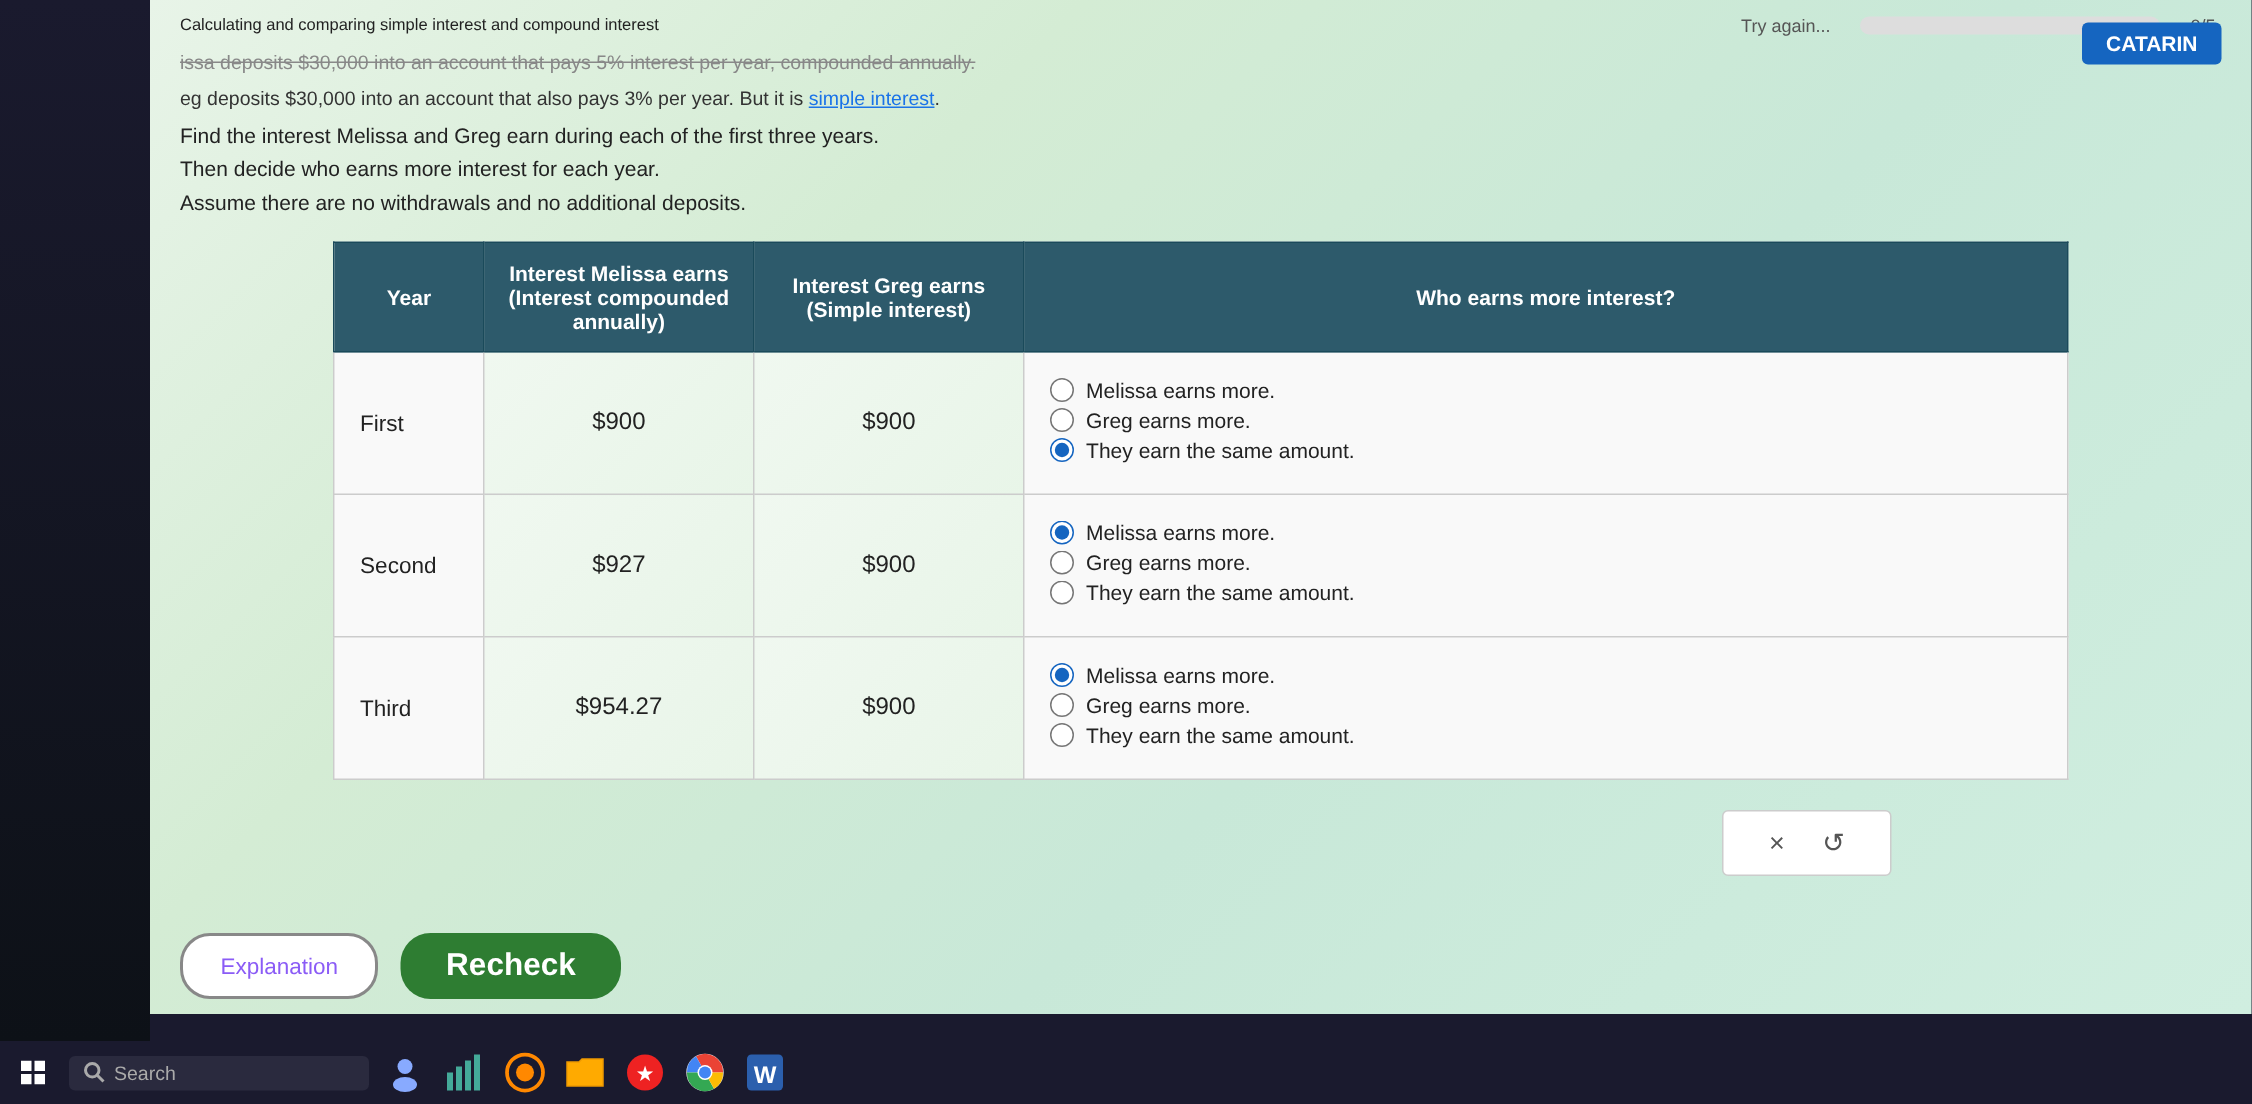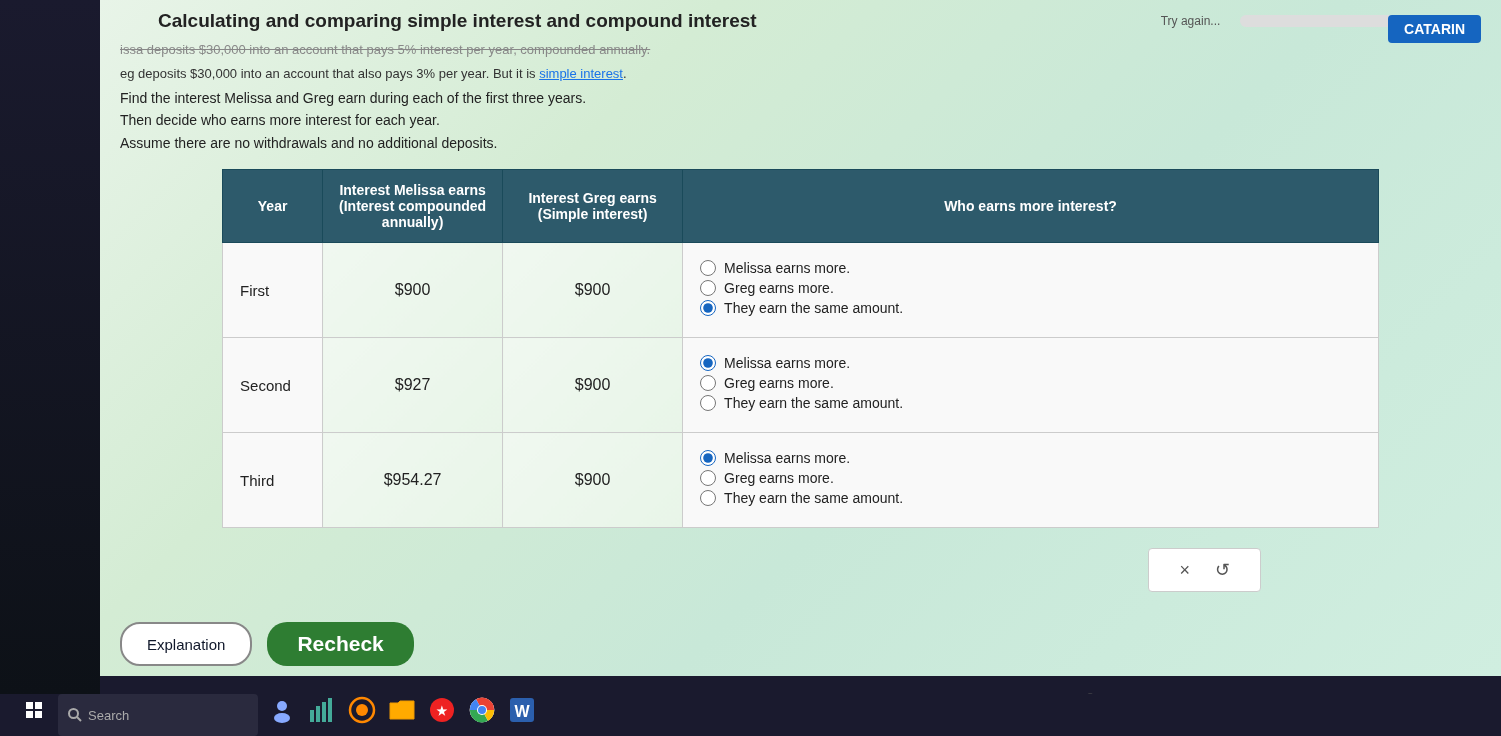--- a/index.html
+++ b/index.html
@@ -26,24 +26,23 @@
 
     
     .top-bar {
       display: flex;
       justify-content: space-between;
       align-items: center;
       margin-bottom: 8px;
     }
 
     .title-section {
-      font-size: 19px;
-      font-weight: bold;
+      font-size: 11px;
+      font-weight: normal;
       color: #222;
-      margin-left: 38px;
     }
 
     .try-again-section {
       display: flex;
       align-items: center;
       gap: 20px;
     }
 
     .try-again-label {
       font-size: 12px;
@@ -187,21 +186,21 @@
       gap: 15px;
       padding: 0 20px;
     }
 
     .btn-explanation {
       background: white;
       border: 2px solid #888;
       border-radius: 20px;
       padding: 10px 25px;
       font-size: 15px;
-      color: #0f172a;
+      color: #8b5cf6;
       cursor: pointer;
     }
 
     .btn-recheck {
       background: #2e7d32;
       border: none;
       border-radius: 20px;
       padding: 10px 30px;
       font-size: 21px;
       color: white;
@@ -225,21 +224,22 @@
 
     
     .taskbar {
       position: absolute;
       bottom: 0;
       left: 0;
       right: 0;
       height: 42px;
       background: #1a1a2e;
       display: flex;
-      padding: 0 18px;
+      align-items: center;
+      padding: 0 6px;
       gap: 8px;
     }
 
     .taskbar-icon {
       width: 32px;
       height: 32px;
       display: flex;
       align-items: center;
       justify-content: center;
       cursor: pointer;

